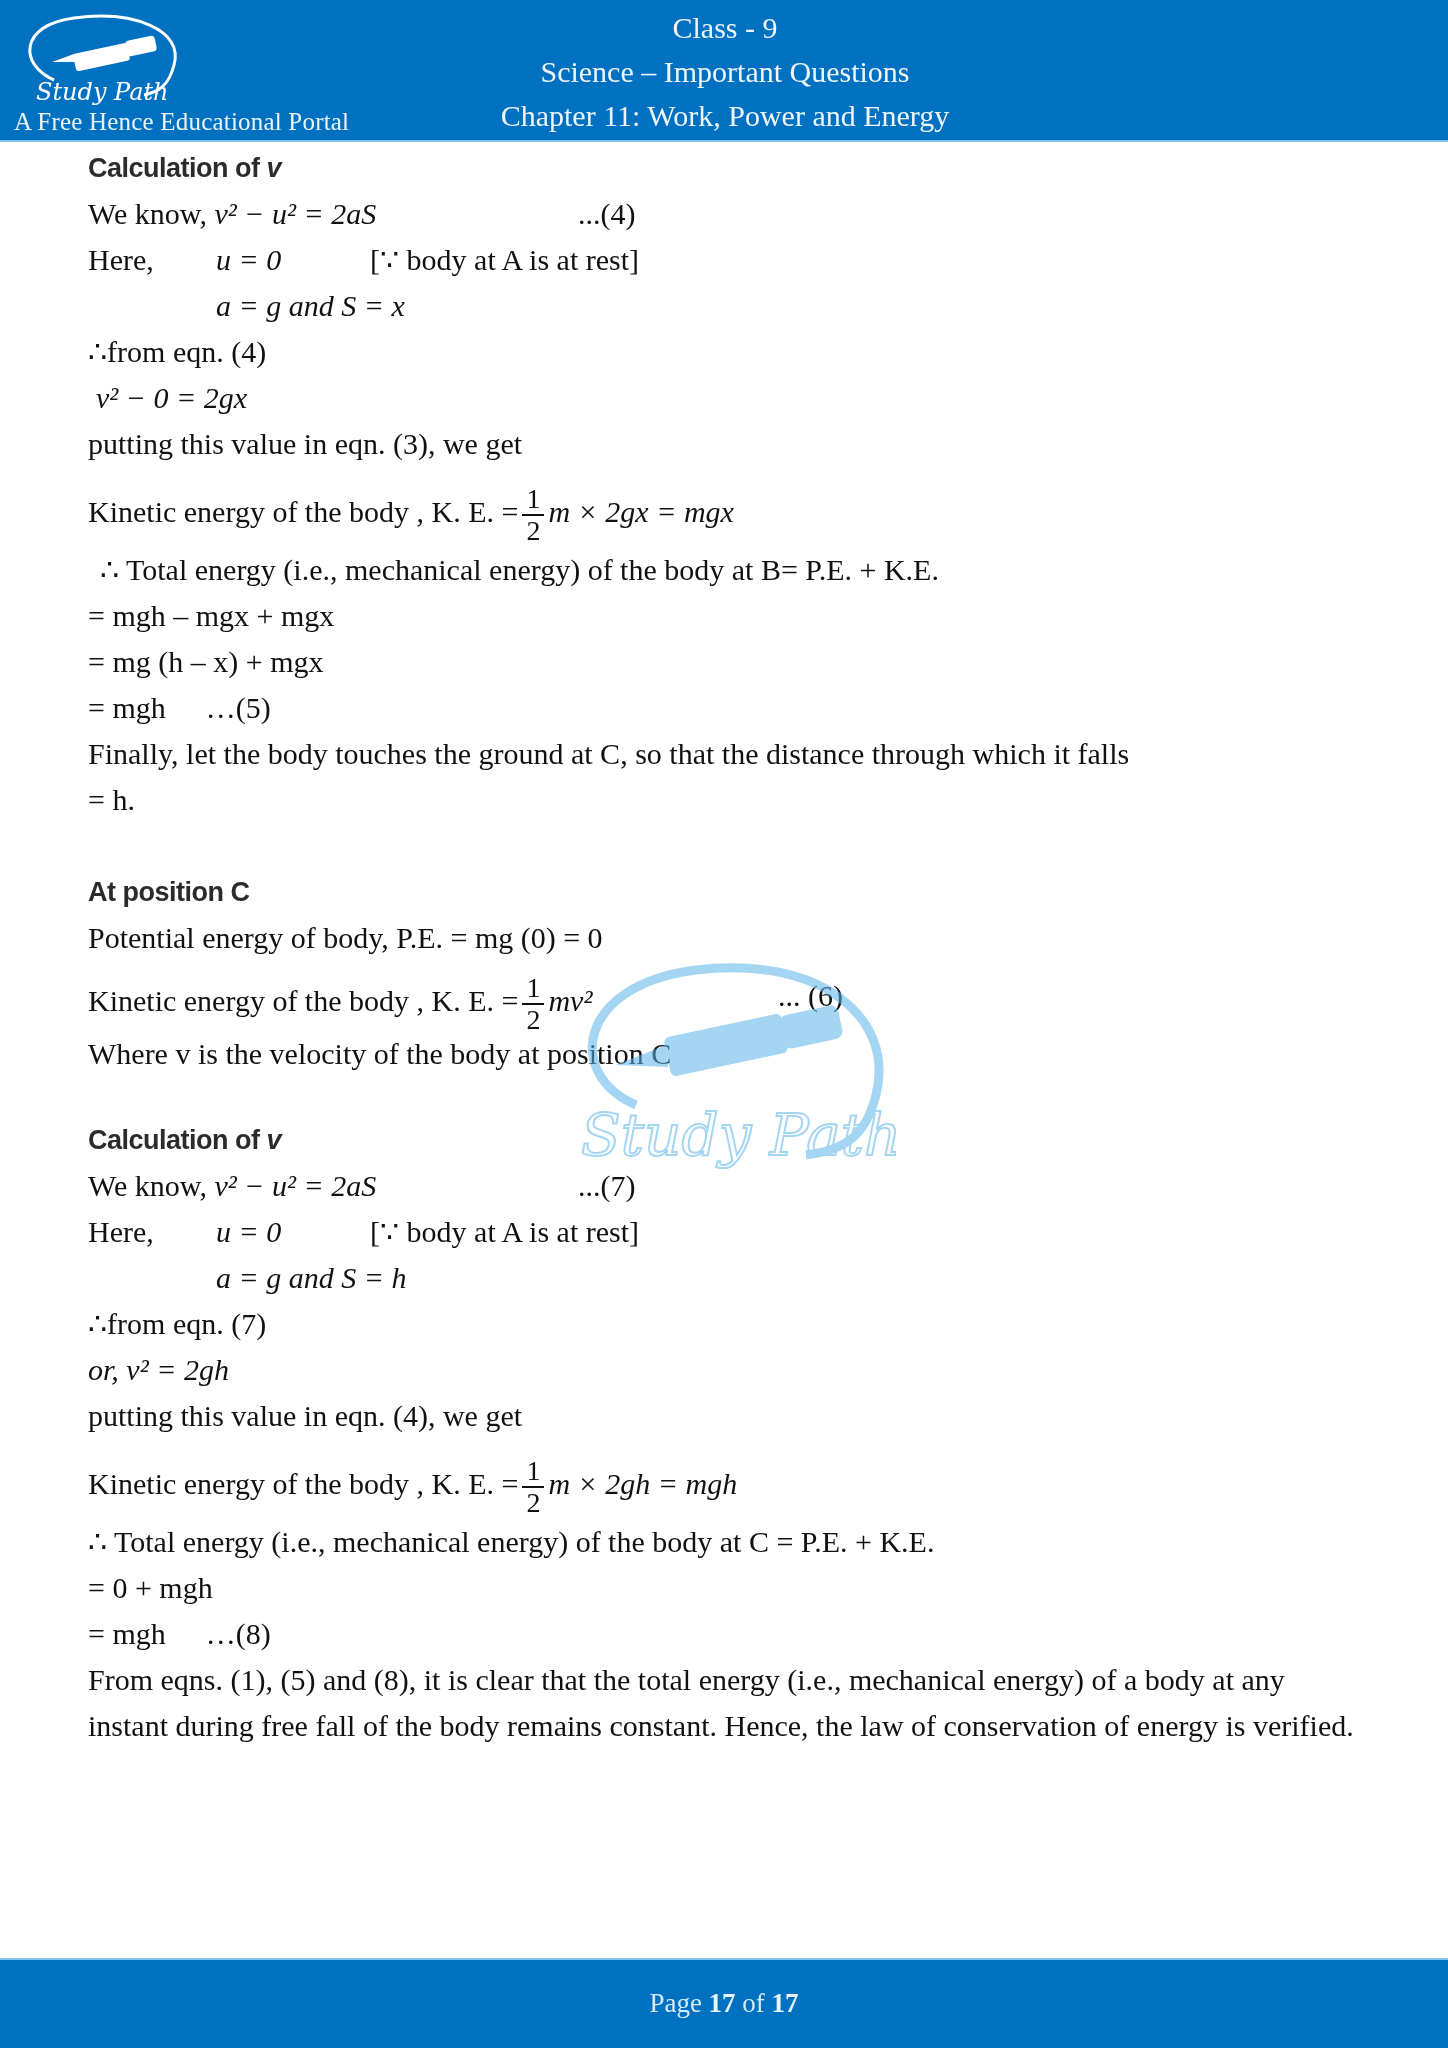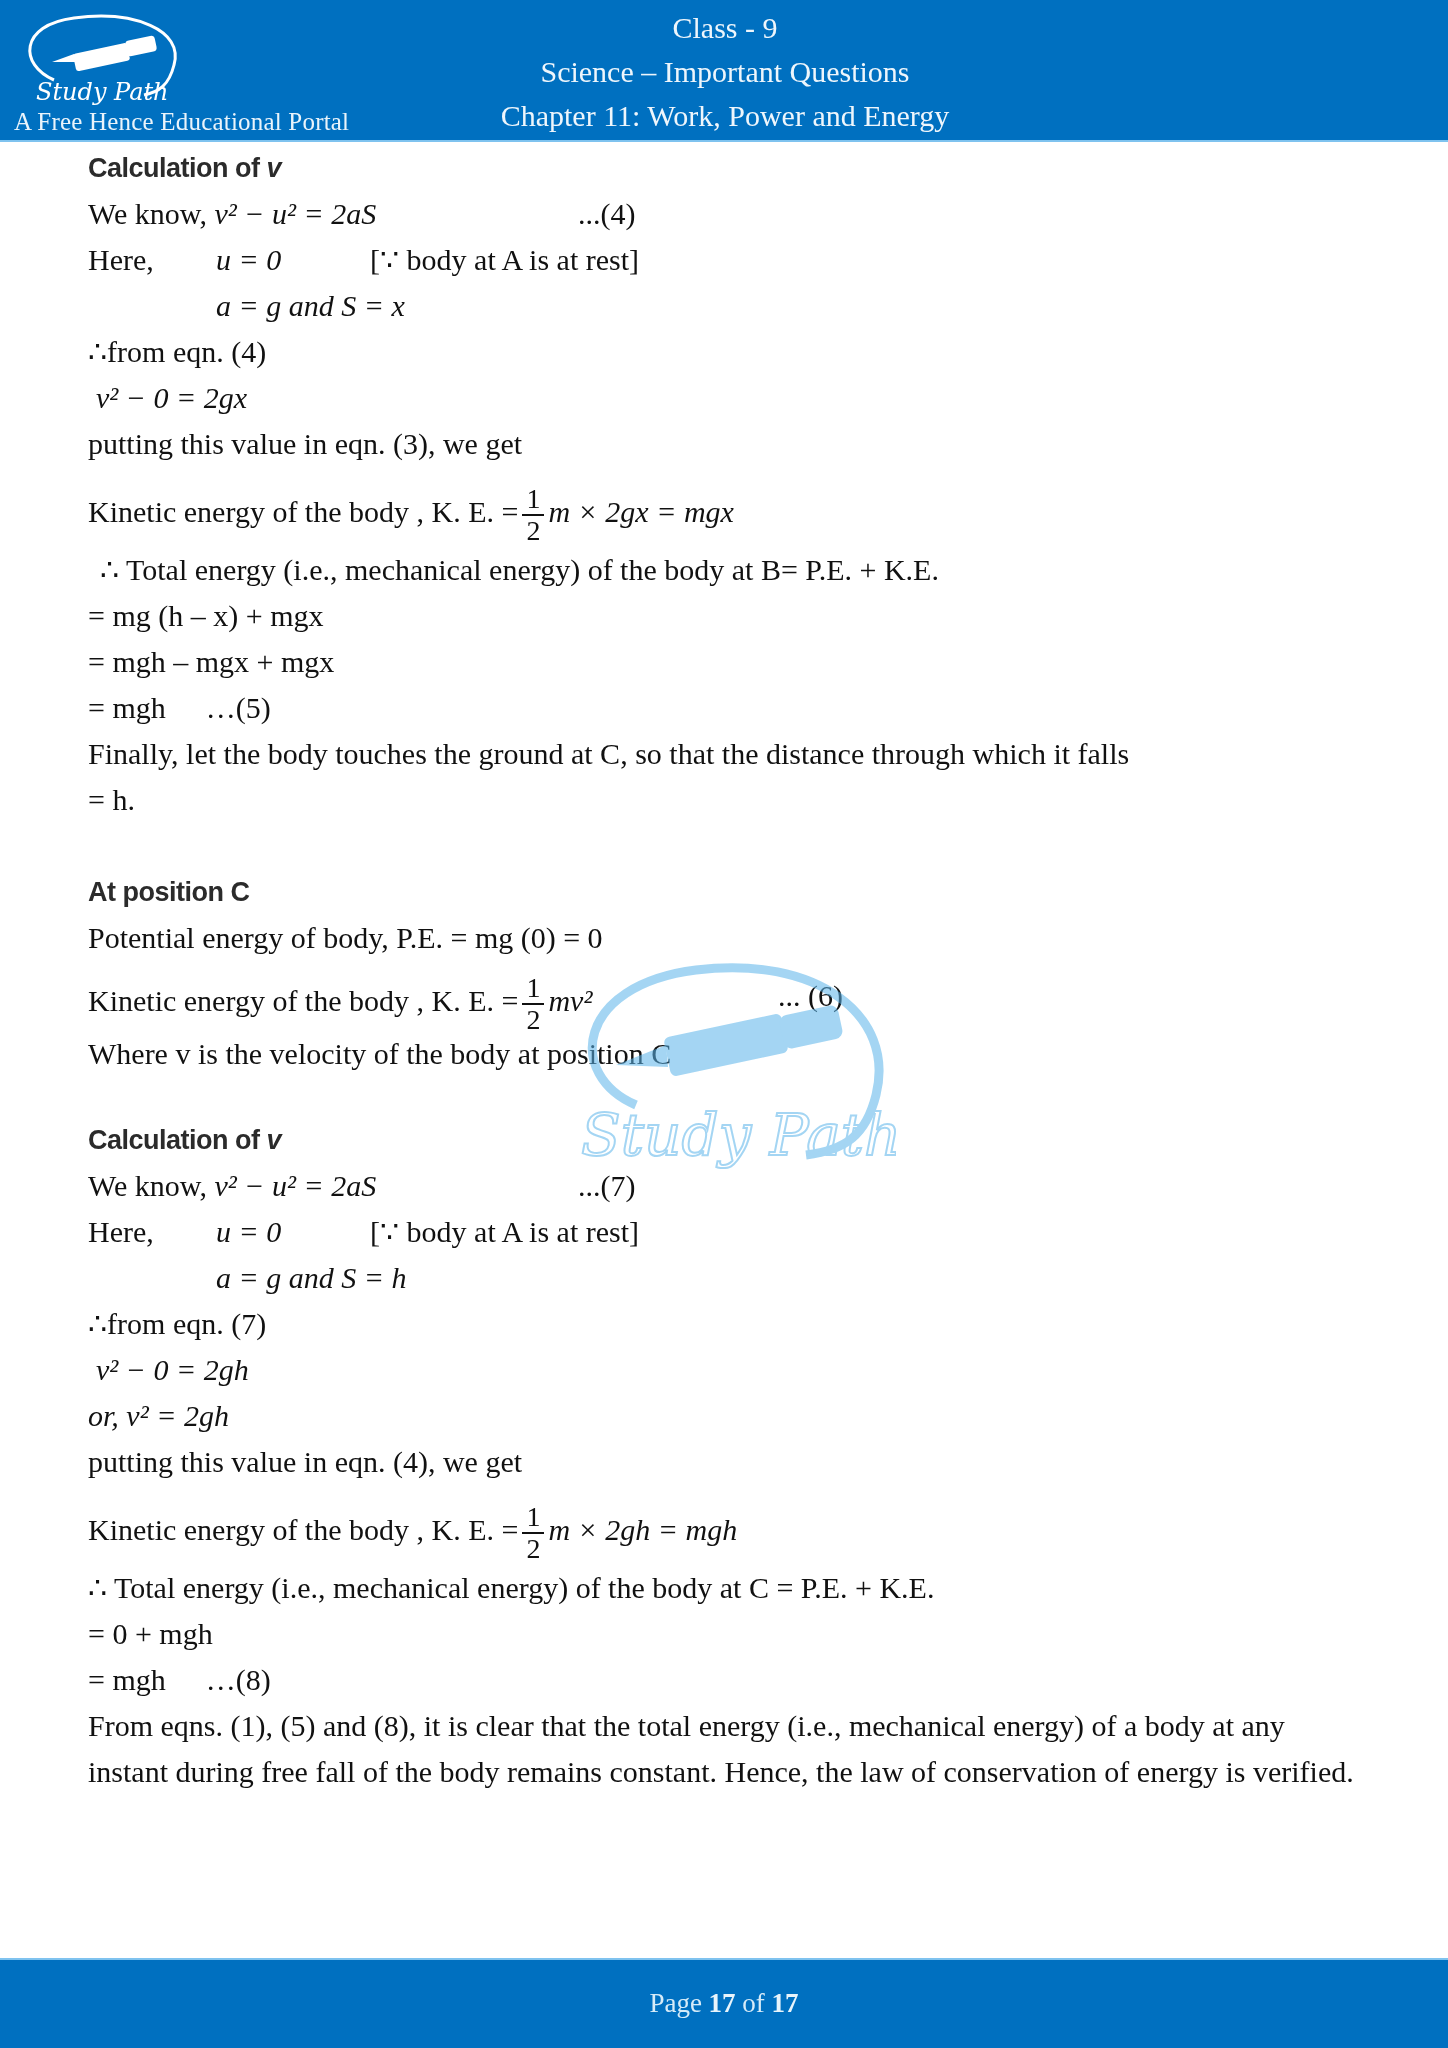--- a/index.html
+++ b/index.html
@@ -95,22 +95,22 @@
   <div class="line indent1"><span class="math">a = g and S = x</span></div>
   <div class="line">∴from eqn.  (4)</div>
   <div class="line math" style="padding-left:8px">v² − 0 = 2gx</div>
   <div class="line">putting this value in eqn. (3), we get</div>
   <div class="frac-line">
     <span class="lbl">
       <span>Kinetic energy of the body ,    K. E. =</span><span class="frac"><span class="num">1</span><span class="den">2</span></span><span class="math">m × 2gx = mgx</span>
     </span>
   </div>
   <div class="line" style="padding-left:12px">∴ Total energy (i.e., mechanical energy) of the body at B= P.E. + K.E.</div>
+  <div class="line">= mgh – mgx + mgx</div>
   <div class="line">= mg (h – x) + mgx</div>
-  <div class="line">= mgh – mgx + mgx</div>
   <div class="line"><span>= mgh</span><span class="eqtag-small">…(5)</span></div>
   <div class="line">Finally, let the body touches the ground at C, so that the distance through which it falls</div>
   <div class="line">= h.</div>
   <div class="gap"></div>
 
   <div class="line heading">At position C</div>
   <div class="line">Potential energy of body, P.E. = mg (0) = 0</div>
   <div class="frac-line" style="height:70px">
     <span class="lbl" style="top:12px">
       <span>Kinetic energy of the body , K. E. =</span><span class="frac"><span class="num">1</span><span class="den">2</span></span><span class="math">mv²</span>
@@ -128,21 +128,20 @@
     <span class="math">v² − u² = 2aS</span>
     <span class="eqtag">...(7)</span>
   </div>
   <div class="line">
     <span>Here,</span>
     <span class="math" style="position:absolute;left:128px">u = 0</span>
     <span style="position:absolute;left:282px">[∵ body at A is at rest]</span>
   </div>
   <div class="line indent1"><span class="math">a = g and S = h</span></div>
   <div class="line">∴from eqn.  (7)</div>
-  <div class="line math" style="padding-left:8px">v² − 0 = 2gh</div>
   <div class="line math">or, v² = 2gh</div>
   <div class="line">putting this value in eqn. (4), we get</div>
   <div class="frac-line">
     <span class="lbl">
       <span>Kinetic energy of the body , K. E. =</span><span class="frac"><span class="num">1</span><span class="den">2</span></span><span class="math">m × 2gh = mgh</span>
     </span>
   </div>
   <div class="line">∴ Total energy (i.e., mechanical energy) of the body at C = P.E. + K.E.</div>
   <div class="line">= 0 + mgh</div>
   <div class="line"><span>= mgh</span><span class="eqtag-small">…(8)</span></div>

